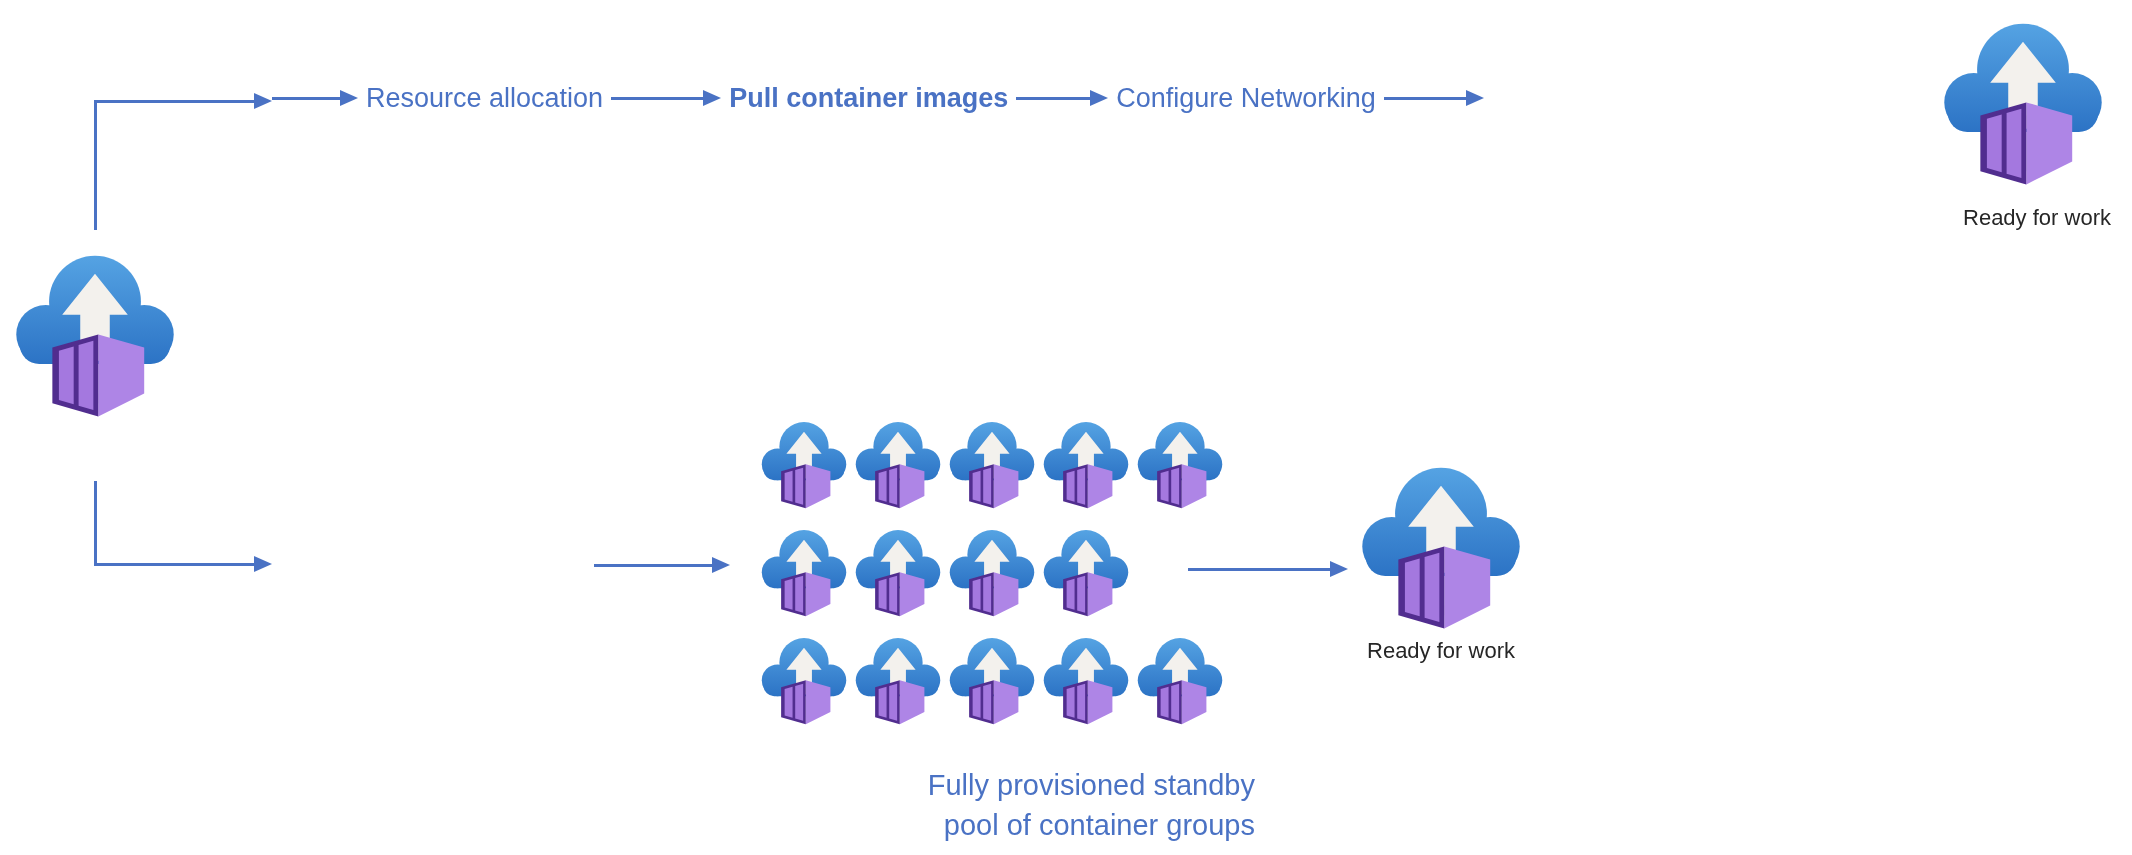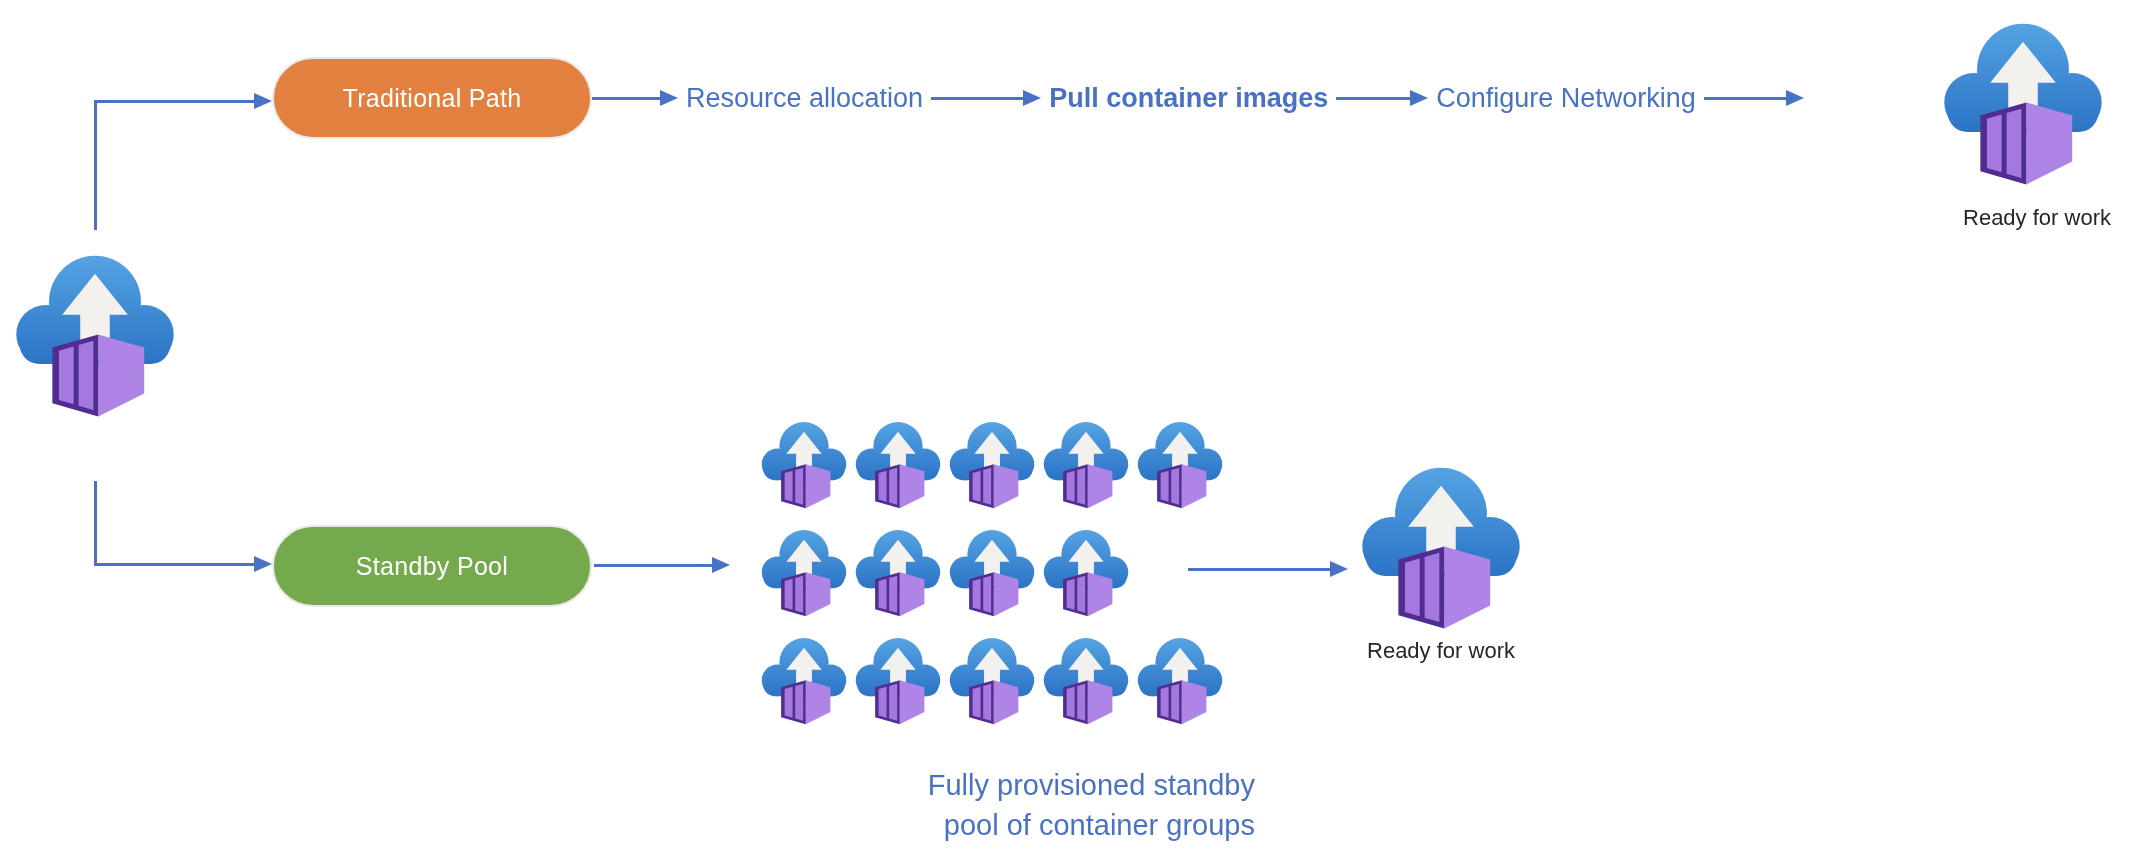--- a/index.html
+++ b/index.html
@@ -84,23 +84,20 @@
 
   <div class="vline" style="left:94px;top:100px;height:130px;"></div>
   <div class="hline" style="left:94px;top:100px;width:160px;"></div>
   <div class="head abs" style="left:254px;top:93px;"></div>
 
   <div class="vline" style="left:94px;top:481px;height:85px;"></div>
   <div class="hline" style="left:94px;top:563px;width:160px;"></div>
   <div class="head abs" style="left:254px;top:556px;"></div>
 
   <div id="top-flow">
-    <div class="pill" style="background: rgb(226, 129, 63);">
-      <span>Traditional Path</span>
-    </div>
     <div class="arrow" style="width:86px;">
         <div class="line"></div>
         <div class="head"></div>
       </div>
     <div class="step-label" style="color: rgb(74, 114, 196);">Resource allocation</div>
     <div class="arrow" style="width:110px;">
         <div class="line"></div>
         <div class="head"></div>
       </div>
     <div class="step-label" style="color: rgb(74, 114, 196); font-weight: bold;">Pull container images</div>
@@ -133,23 +130,20 @@
     <g>
       <polygon points="52,50 80,58 80,86 52,100" fill="#AE85E6"></polygon>
       <polygon points="24,58 52,50 52,100 24,92" fill="#512D8F"></polygon>
       <polygon points="28,60 37,57.4 37,92.6 28,90" fill="#A478DF"></polygon>
       <polygon points="40,56.5 49,53.9 49,96.1 40,93.5" fill="#A478DF"></polygon>
     </g>
   </svg>
 </div>
   <div class="icon-label" style="left:1937px;top:203px;width:200px;">Ready for work</div>
 
-  <div class="pill abs" style="left: 272px; top: 525px; background: rgb(116, 169, 78);">
-    <span>Standby Pool</span>
-  </div>
 
   <div class="hline" style="left:594px;top:564px;width:118px;"></div>
   <div class="head abs" style="left:712px;top:557px;"></div>
 
   <div id="pool-grid">
       <div class="pool-row">
         <div class="pool-icon">
   <svg viewBox="0 0 100 105" xmlns="http://www.w3.org/2000/svg">
     <defs>
       <linearGradient id="cloudGrad" x1="0" y1="2" x2="0" y2="68" gradientUnits="userSpaceOnUse">

